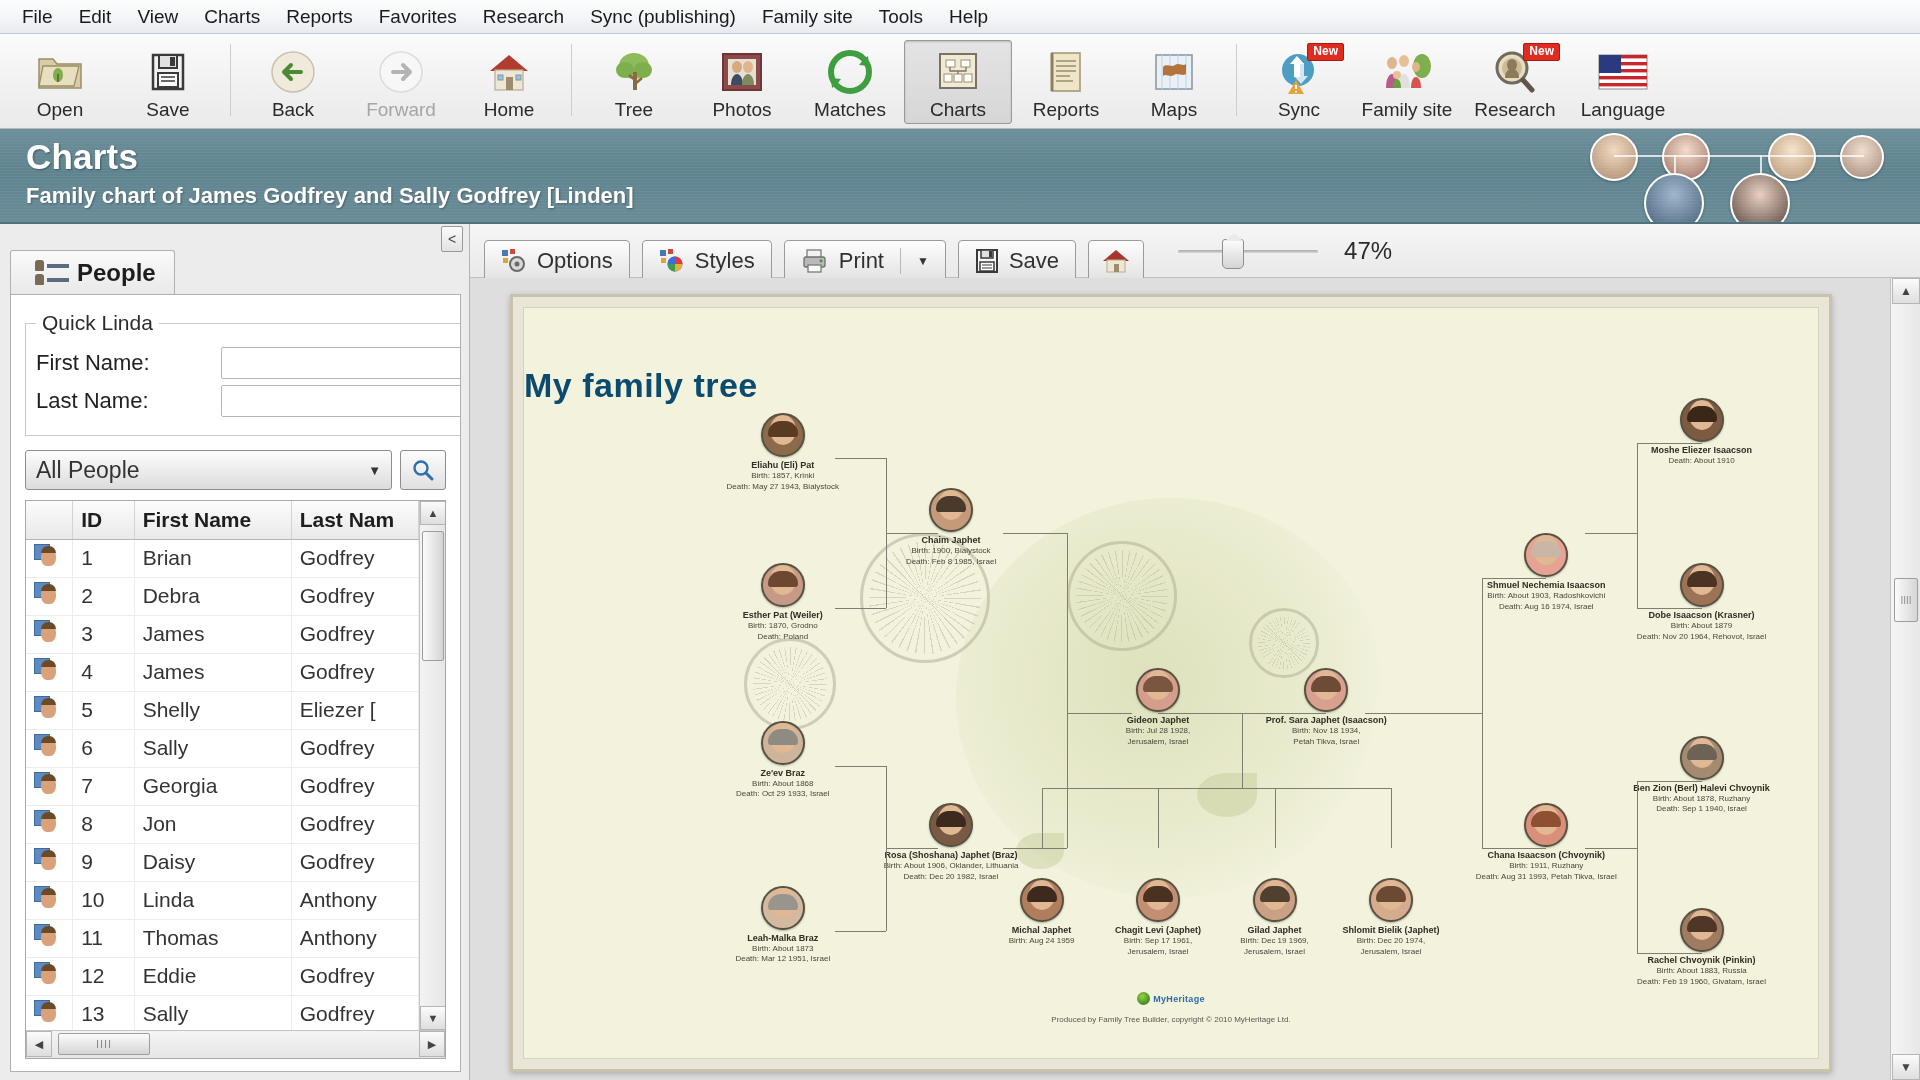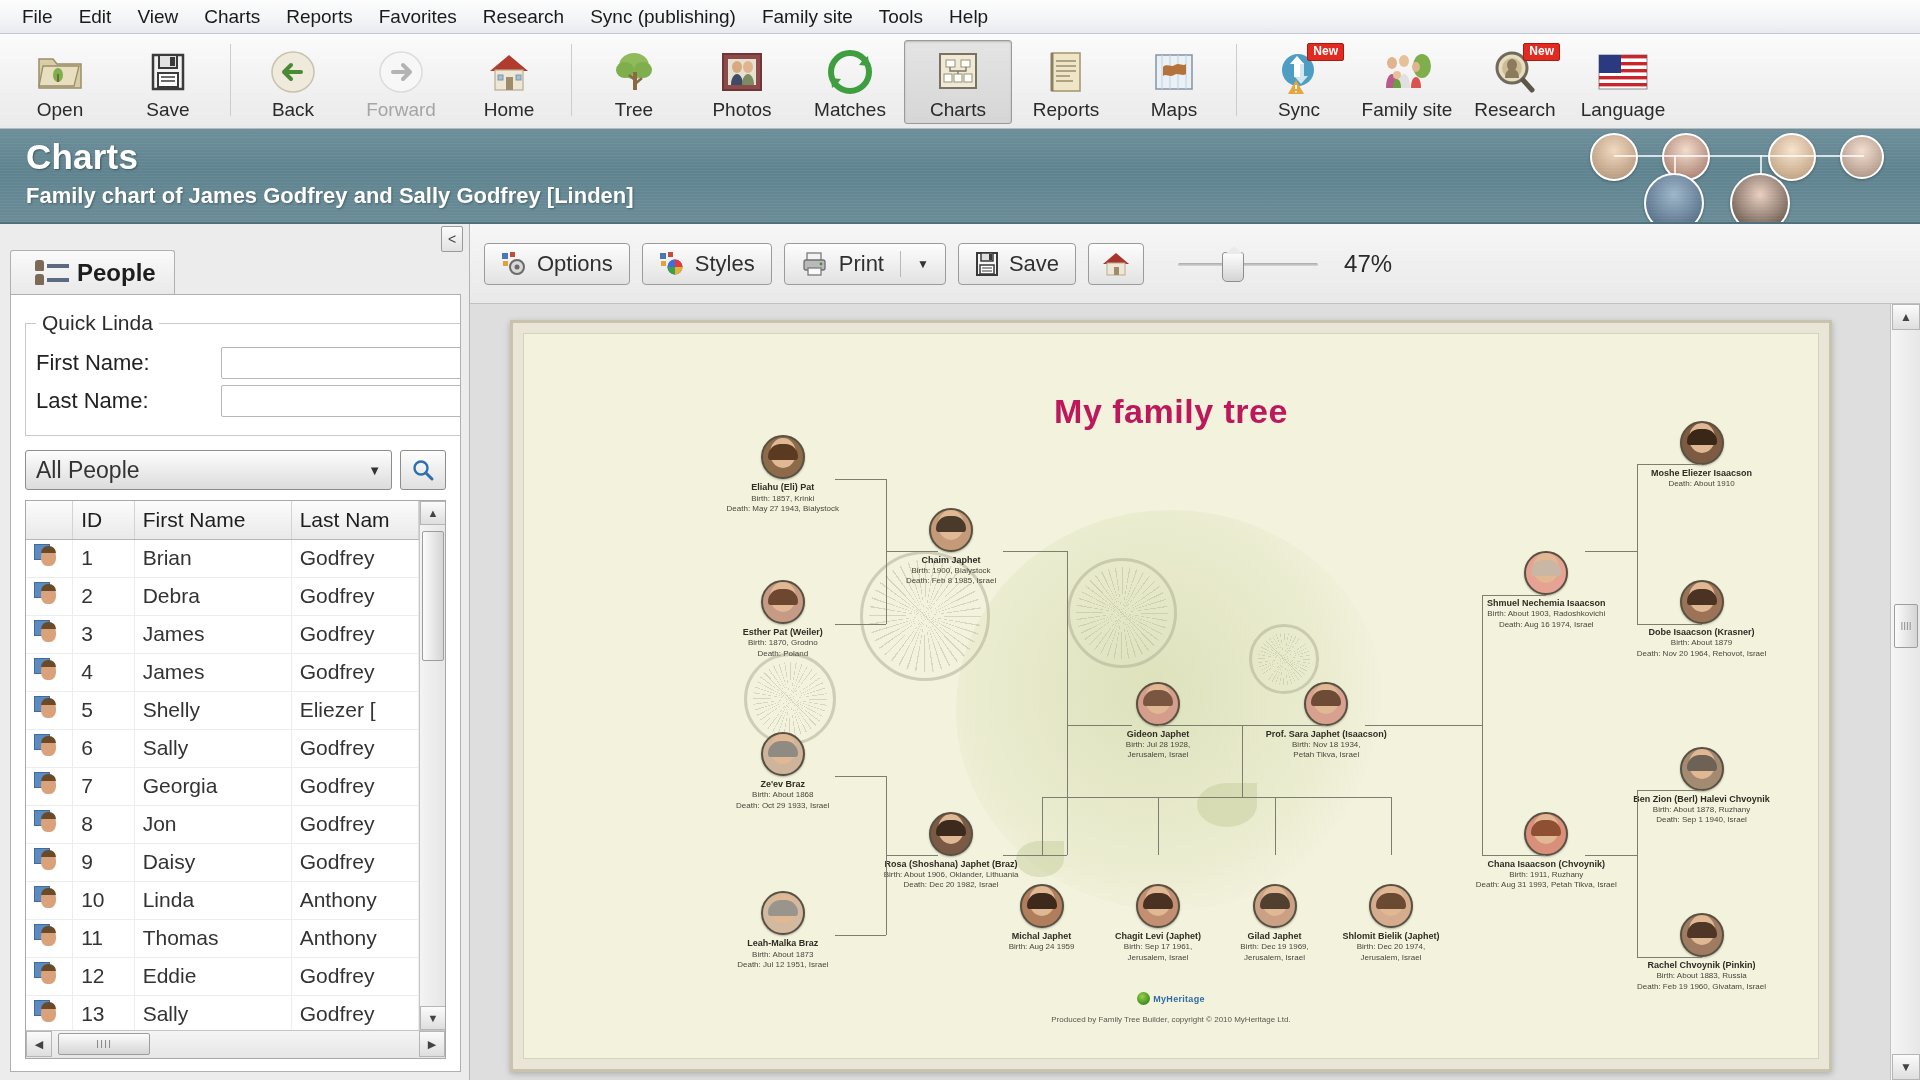--- a/index.html
+++ b/index.html
@@ -195,21 +195,21 @@
     display:flex; align-items:center; justify-content:center;
   }
 
   .gridwrap { flex:1; border:1px solid #a8a8a8; display:flex; flex-direction:column; overflow:hidden; background:#fff; }
   .gridscroll { flex:1; display:flex; overflow:hidden; }
   table.people { border-collapse: collapse; width: 100%; table-layout: fixed; }
   table.people th {
     background: linear-gradient(to bottom,#fcfcfc,#e9e9e9);
     border-bottom: 1px solid #b6b6b6;
     border-right: 1px solid #d3d3d3;
-    font-size: 21px; color:#1e1e1e; font-weight: normal;
+    font-size: 21px; color:#1e1e1e; font-weight: bold;
     height: 38px; text-align:left; padding-left: 8px;
   }
   table.people td {
     border-bottom: 1px solid #ededed;
     border-right: 1px solid #ededed;
     font-size: 21px; color:#333; height: 38px;
     padding-left: 8px; white-space: nowrap; overflow:hidden;
   }
   col.c-ico { width: 44px; } col.c-id { width: 58px; }
   col.c-fn { width: 148px; } col.c-ln { width: 120px; }
@@ -250,24 +250,24 @@
     position:absolute; left:32px; top:2px; width:92px;height:22px;
     background: linear-gradient(to bottom,#fbfbfb,#d5d5d5);
     border:1px solid #9d9d9d; border-radius:2px;
     display:flex;align-items:center;justify-content:center;
     font-size:11px;color:#8a8a8a; letter-spacing:1px;
   }
 
   
   .rightpane { flex:1; display:flex; flex-direction:column; background:#efefef; overflow:hidden; }
   .charttoolbar {
-    height: 80px;
+    height: 54px;
     background: linear-gradient(to bottom,#f6f6f6,#e9e9e9);
     border-bottom:1px solid #c0c0c0;
-    display:flex; align-items:center; gap:12px; padding: 2px 14px;
+    display:flex; gap:12px; padding: 16px 14px;
   }
   .cbtn {
     height: 42px; border:1px solid #9b9b9b; border-radius:4px;
     background: linear-gradient(to bottom,#fdfdfd,#e2e2e2);
     display:flex; align-items:center; gap:10px; padding: 0 16px;
     font-size: 22px; color:#303030;
   }
   .cbtn .split { width:1px;height:26px;background:#b8b8b8; margin-left:6px;}
   .cbtn .dncaret { font-size:12px; color:#333; margin-left:6px;}
   .cbtn.iconly { padding: 0 12px; }
@@ -297,22 +297,22 @@
     padding: 10px;
   }
   .paper {
     width:100%; height:100%;
     background: #f2f2dd;
     border: 1px solid #d6d3bc;
     position: relative;
     overflow: hidden;
   }
   .paper-title {
-    position:absolute; top: 58px; left:0; right:0; text-align:center;
-    font-size: 34px; color: #be185d; font-weight: 600;
+    position:absolute; top: 58px; left:0; right:0; 
+    font-size: 34px; color: #0c4a6e; font-weight: 600;
     letter-spacing: .5px;
   }
   
   .deco-circle {
     position:absolute; left: 50%; top: 52%; transform: translate(-50%,-50%);
     width: 430px; height: 400px; border-radius: 50%;
     background: radial-gradient(circle at 45% 45%, rgba(205,212,160,.55), rgba(222,226,186,.32) 58%, rgba(240,240,216,0) 72%);
   }
   .deco-leaf {
     position:absolute; border-radius: 50% 0 50% 50%;
@@ -908,21 +908,21 @@
                   <div class="dt">Birth: About 1868</div>
                   <div class="dt">Death: Oct 29 1933, Israel</div>
                 </div>
                 <div class="node" style="left: 20%; top: 77%;">
                   <div class="avatar" style="background: rgb(211, 185, 160);">
                     <span class="face"></span>
                     <span class="hairc" style="background:#9a958c"></span>
                   </div>
                   <div class="nm">Leah-Malka Braz</div>
                   <div class="dt">Birth: About 1873</div>
-                  <div class="dt">Death: Jul 12 1951, Israel</div>
+                  <div class="dt">Death: Mar 12 1951, Israel</div>
                 </div>
                 <div class="node" style="left: 33%; top: 66%;">
                   <div class="avatar" style="background: rgb(122, 90, 68);">
                     <span class="face"></span>
                     <span class="hairc" style="background:#3c2a1e"></span>
                   </div>
                   <div class="nm">Rosa (Shoshana) Japhet (Braz)</div>
                   <div class="dt">Birth: About 1906, Oklander, Lithuania</div>
                   <div class="dt">Death: Dec 20 1982, Israel</div>
                 </div>

